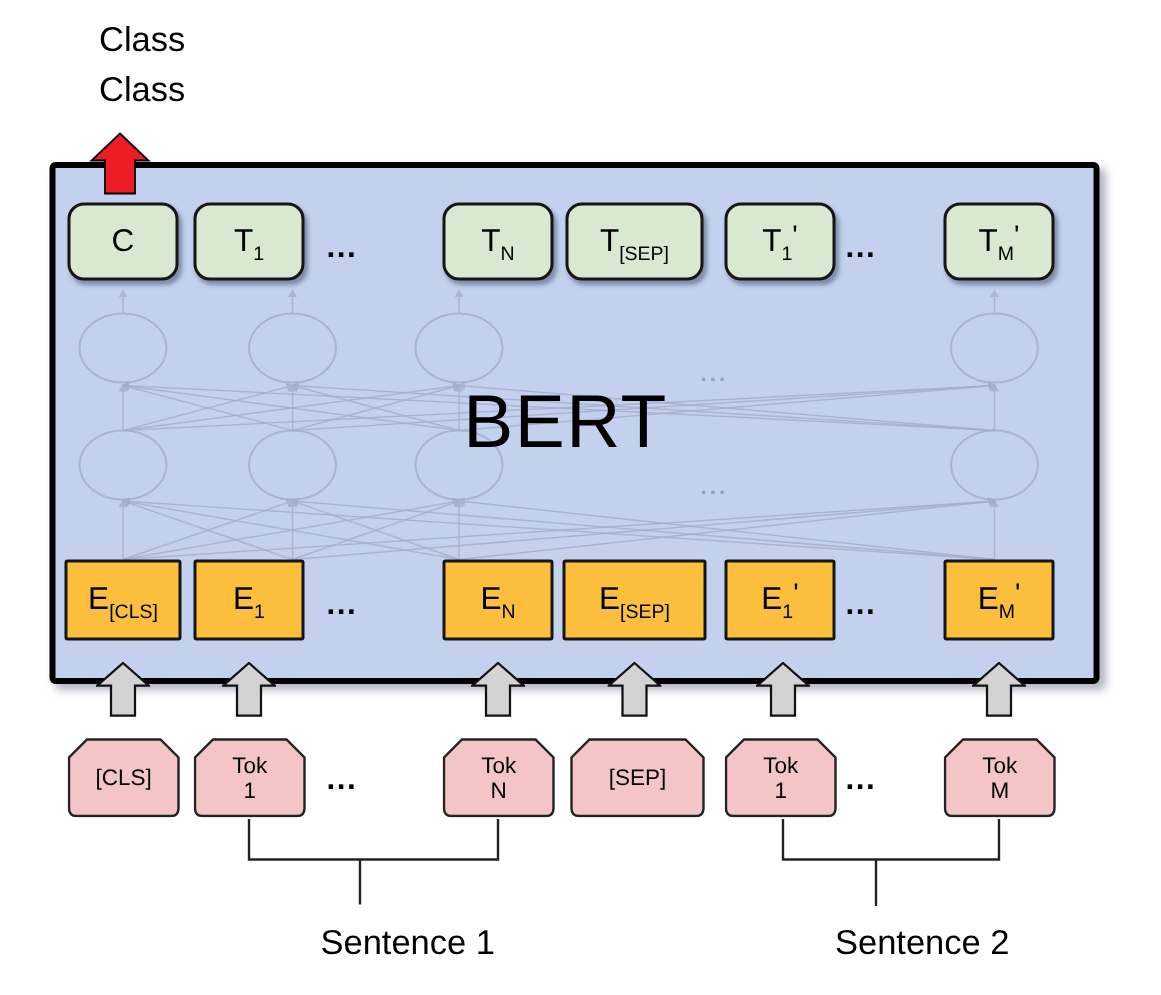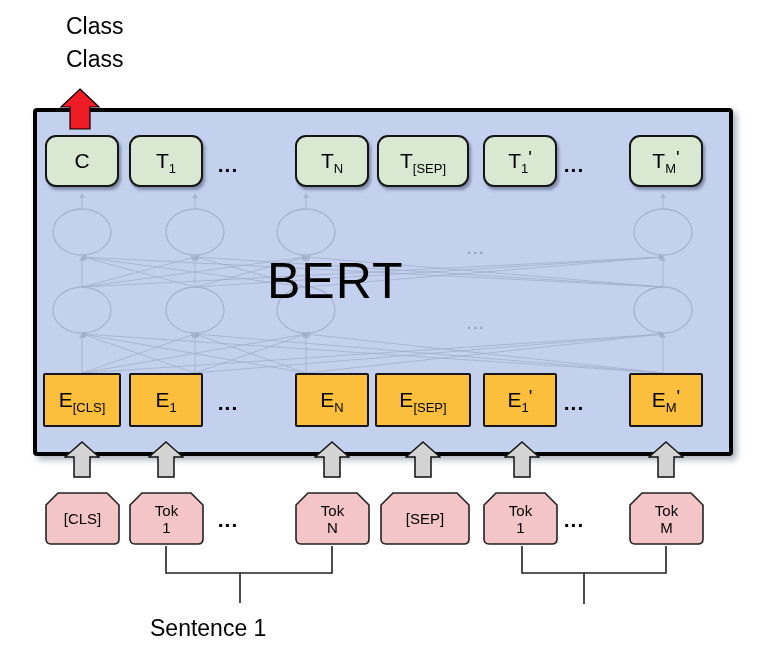--- a/index.html
+++ b/index.html
@@ -13,21 +13,21 @@
     box-sizing:border-box;border:4px solid #000;border-radius:4px;
     background:var(--bert_box_bg);
     box-shadow:4px 4px 6px rgba(110,120,140,.55);
   }
   .net{position:absolute;left:37px;top:112px;width:692px;height:340px;}
   .nell{fill:none;stroke:var(--network_stroke);stroke-width:1.3;opacity:.85;}
   .nln{stroke:var(--network_stroke);stroke-width:1;opacity:.8;}
   .ahp{fill:var(--network_stroke);}
   .ndots{fill:#93a0bf;font-size:15px;font-weight:bold;letter-spacing:2px;font-family:"Liberation Sans",sans-serif;}
   .bert-title{
-    position:absolute;left:267px;top:252px;width:220px;text-align:left;
+    position:absolute;left:267px;top:252px;width:220px;text-align:center;
     font-size:50px;letter-spacing:1px;color:#000;
   }
   .gbox{
     position:absolute;top:135px;height:52px;box-sizing:border-box;
     background:var(--output_box_bg);border:2px solid #151515;border-radius:11px;
     box-shadow:2px 3px 3px rgba(60,70,95,.5);
     display:flex;align-items:center;justify-content:center;
   }
   .ybox{
     position:absolute;top:373px;height:54px;box-sizing:border-box;
@@ -49,21 +49,21 @@
   .dots{
     position:absolute;width:40px;height:30px;display:flex;align-items:center;justify-content:center;
     font-size:21px;font-weight:bold;letter-spacing:1px;color:#000;
   }
   .red-arrow{position:absolute;left:58px;top:88px;z-index:5;}
   .rap{fill:var(--class_arrow_red);stroke:#000;stroke-width:1.2;}
   .gray-arrow{position:absolute;z-index:5;}
   .gap{fill:var(--input_arrow_gray);stroke:#111;stroke-width:1.5;}
   .brackets{position:absolute;left:0;top:0;z-index:1;}
   .brk{stroke:#222;stroke-width:1.6;fill:none;}
-  .sentence-label{position:absolute;top:615px;width:180px;text-align:left;font-size:23px;color:#000;}
+  .sentence-label{position:absolute;top:615px;width:180px;text-align:right;font-size:23px;color:#000;}
 </style>
 </head>
 <body>
 
 <div class="canvas">
 
   <div class="class-label">
     <div>Class</div>
     <div>Class</div>
   </div>
@@ -269,14 +269,15 @@
         <span>M</span>
       </div>
   </div>
 
   <svg class="brackets" width="774" height="663" viewBox="0 0 774 663">
     <path class="brk" d="M166,546 L166,573 L332,573 L332,546 M240,573 L240,603"></path>
     <path class="brk" d="M522,546 L522,573 L666,573 L666,546 M584,573 L584,604"></path>
   </svg>
 
   <div class="sentence-label" style="left:150px">Sentence 1</div>
+  <div class="sentence-label" style="left:493px">Sentence 2</div>
 
 </div>
 
 </body></html>

